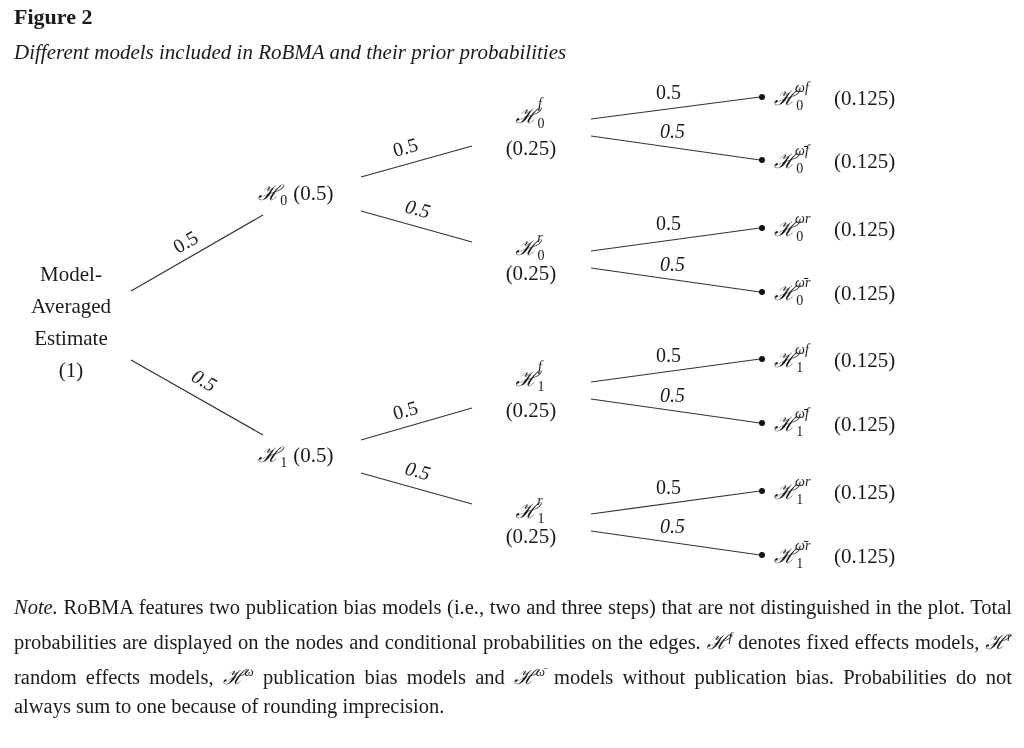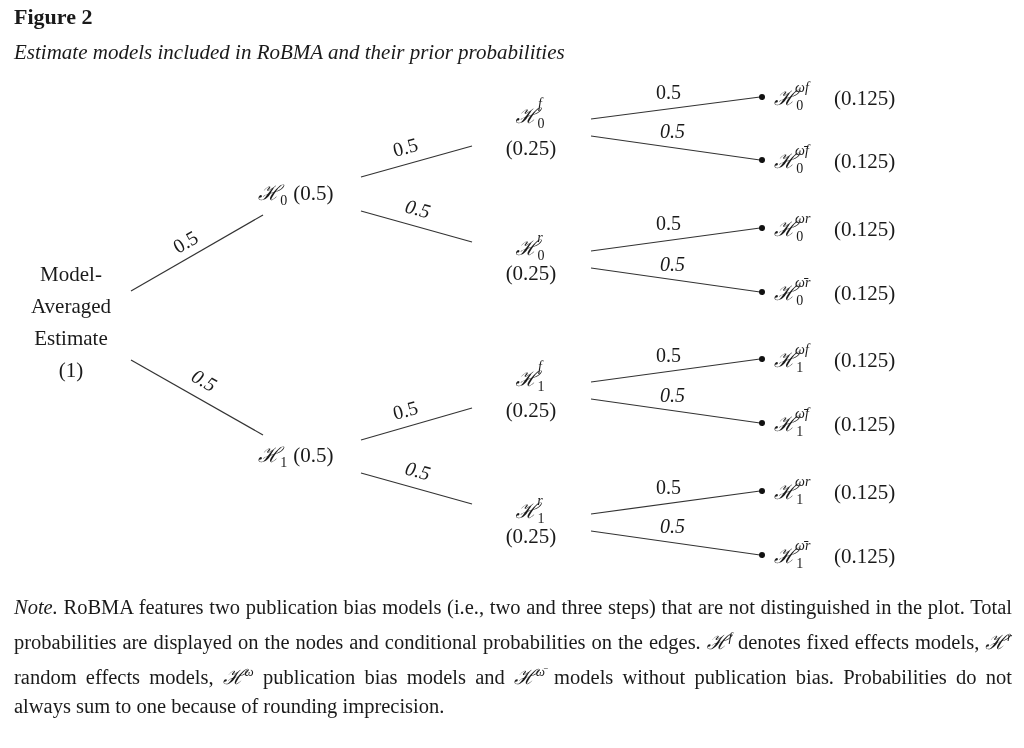--- a/index.html
+++ b/index.html
@@ -14,21 +14,21 @@
   .note { position:absolute; left:14px; top:571px; width:998px; font-size:20.5px; line-height:29px;
           text-align:justify; font-family:"Liberation Serif","DejaVu Serif",serif;margin-top:22px; }
   .note .it { font-style:italic; }
   .calH { font-family:"DejaVu Serif",serif; font-style:italic; }
   sup { font-size:13px; font-style:italic; }
 </style>
 </head>
 <body>
 
 <div class="fig-title">Figure 2</div>
-<div class="fig-caption">Estimate models included in RoBMA and their prior probabilities</div>
+<div class="fig-caption">Different models included in RoBMA and their prior probabilities</div>
 
 <svg class="tree" width="1024" height="580" viewBox="0 0 1024 580">
   <g stroke="#333" stroke-width="1.2" fill="none">
 
     <line x1="131" y1="291" x2="263" y2="215"></line>
     <line x1="131" y1="360" x2="263" y2="435"></line>
 
     <line x1="361" y1="177" x2="472" y2="146"></line>
     <line x1="361" y1="211" x2="472" y2="242"></line>
 

